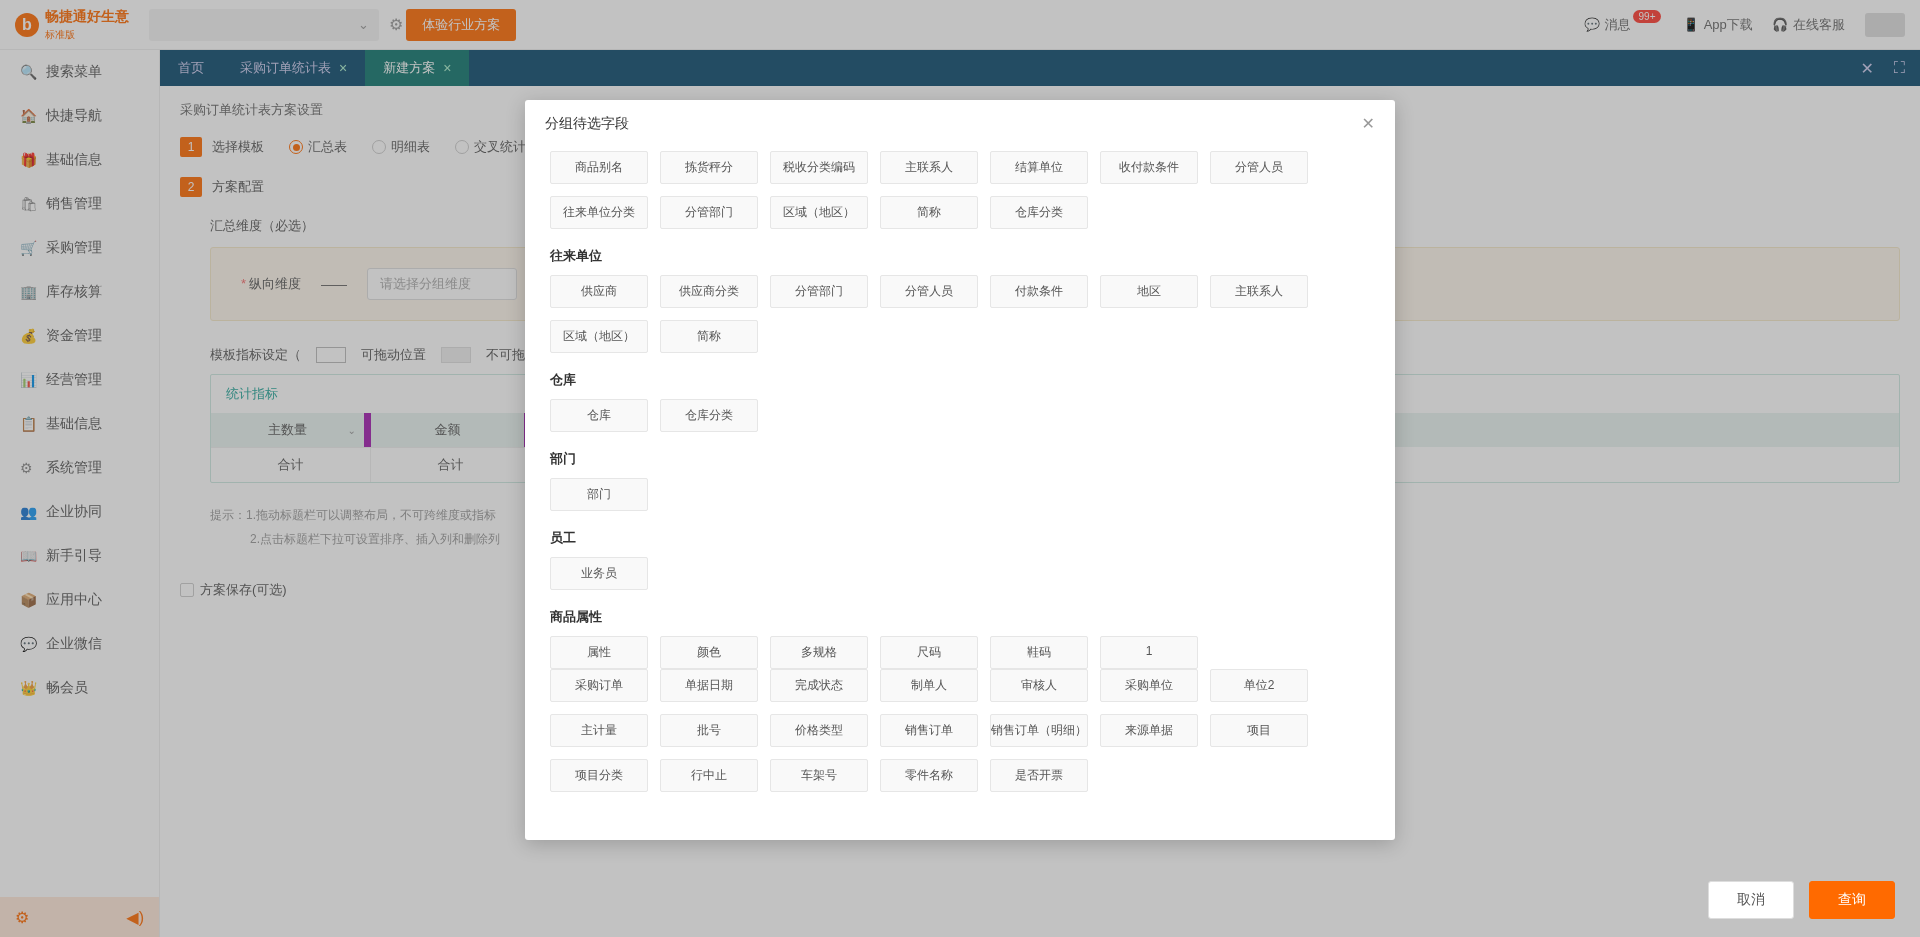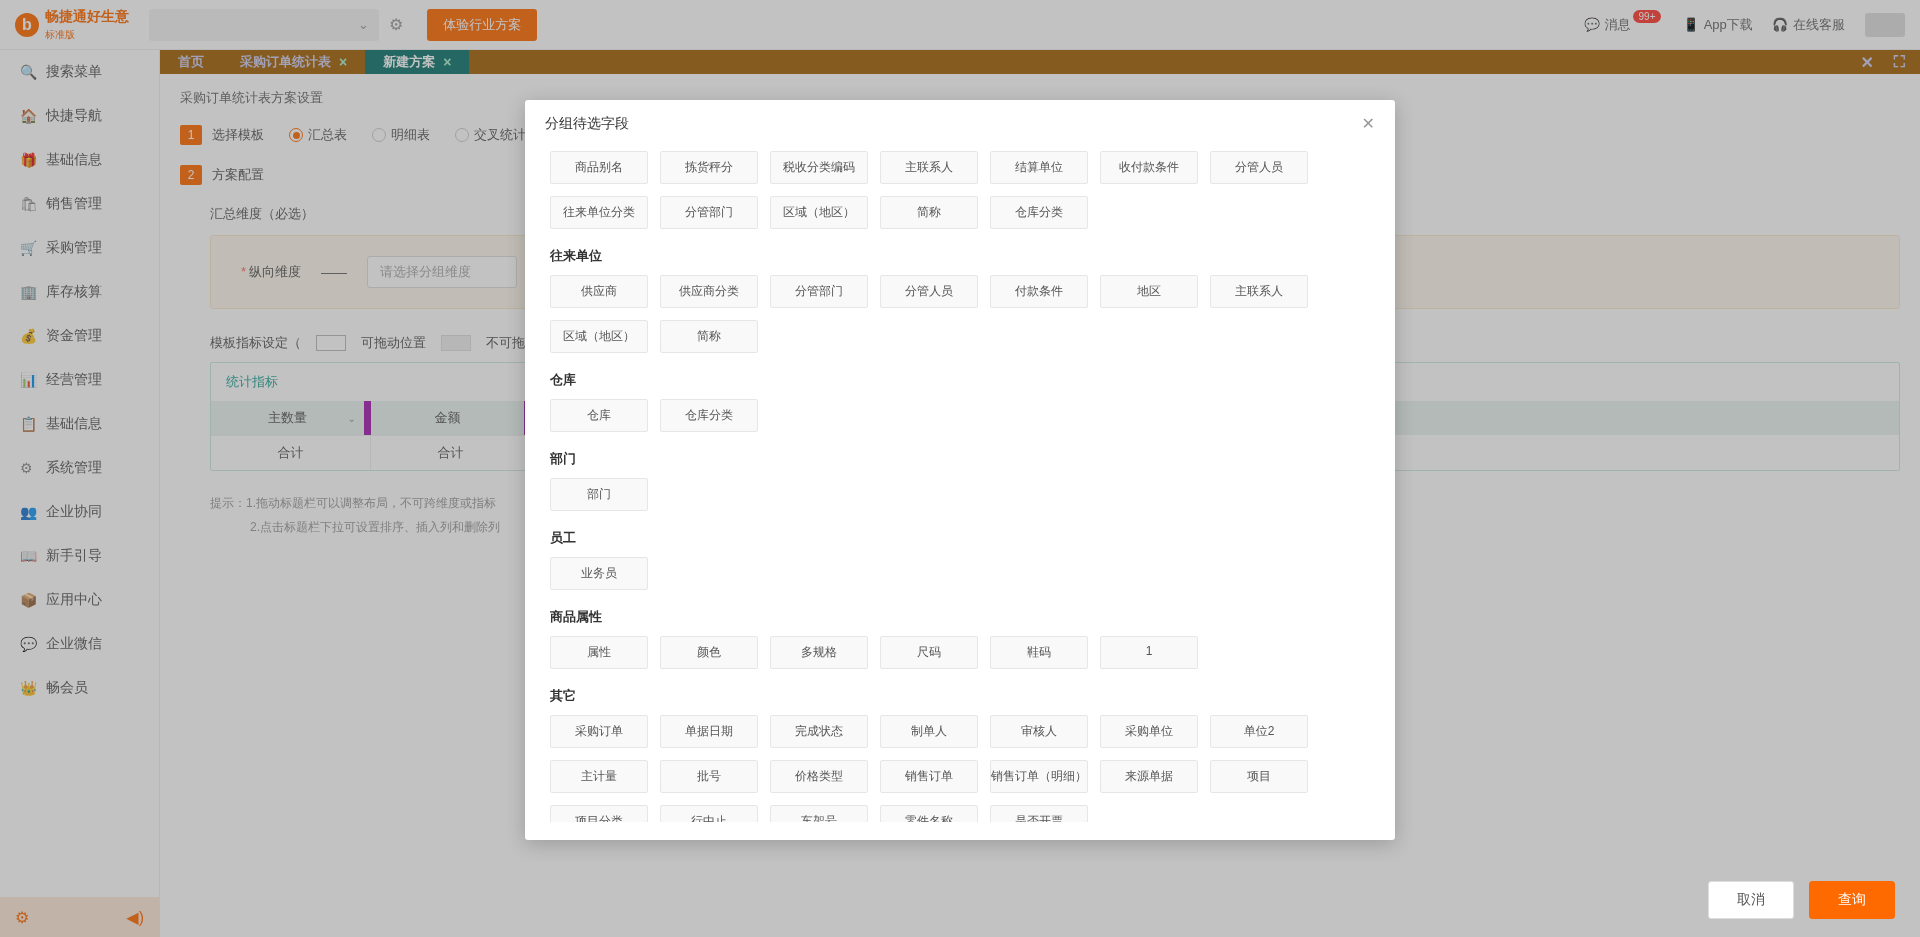--- a/index.html
+++ b/index.html
@@ -6,38 +6,38 @@
 body { background: #f5f5f5; width: 1920px; height: 937px; overflow: hidden; position: relative; }
 
 
 .header { height: 50px; background: #fff; display: flex; align-items: center; padding: 0 15px; border-bottom: 1px solid #eee; }
 .logo { display: flex; align-items: center; gap: 6px; }
 .logo-icon { width: 24px; height: 24px; background: #ff6a00; border-radius: 50%; display: inline-flex; align-items: center; justify-content: center; color: #fff; font-weight: bold; }
 .logo-text { color: #ff6a00; font-size: 14px; font-weight: bold; }
 .logo-sub { color: #ff6a00; font-size: 10px; margin-top: 2px; }
 .dropdown { margin-left: 20px; width: 230px; height: 32px; background: #f3f3f3; border-radius: 3px; display: flex; align-items: center; padding: 0 10px; color: #999; font-size: 13px; justify-content: space-between; }
 .gear { margin-left: 10px; color: #999; cursor: pointer; }
-.btn-orange { margin-left: 24px; background: #ff6a00; color: #fff; border: none; border-radius: 3px; padding: 7px 16px; font-size: 13px; cursor: pointer; }
+.btn-orange { margin-left: 3px; background: #ff6a00; color: #fff; border: none; border-radius: 3px; padding: 7px 16px; font-size: 13px; cursor: pointer; }
 .header-right { margin-left: auto; display: flex; align-items: center; gap: 20px; color: #666; font-size: 13px; }
 .header-item { display: flex; align-items: center; gap: 4px; cursor: pointer; }
 .badge { background: #ff3b30; color: #fff; font-size: 10px; padding: 1px 6px; border-radius: 8px; position: relative; top: -8px; left: -2px; }
 .avatar { width: 40px; height: 24px; background: #ddd; border-radius: 3px; }
 
 
 .main { display: flex; height: calc(100% - 50px); }
 .sidebar { width: 160px; background: #fff; border-right: 1px solid #eee; display: flex; flex-direction: column; }
 .side-item { display: flex; align-items: center; gap: 10px; padding: 13px 20px; color: #555; font-size: 14px; cursor: pointer; }
 .side-icon { width: 16px; height: 16px; color: #888; }
 .sidebar-footer { margin-top: auto; height: 40px; background: #ffe8d9; display: flex; align-items: center; justify-content: space-between; padding: 0 15px; }
 .sidebar-footer span { color: #ff6a00; cursor: pointer; }
 
 .content { flex: 1; display: flex; flex-direction: column; background: #fff; }
 
 
-.tabs { height: 24px; background: #a16207; display: flex; align-items: center; font-weight: bold; }
+.tabs { height: 36px; background: #0c4a6e; display: flex; align-items: center; }
 .tab { height: 100%; display: flex; align-items: center; padding: 0 18px; color: #cce; font-size: 13px; gap: 8px; cursor: pointer; }
 .tab.active { background: #0f766e; color: #fff; }
 .tab-close { color: #aec; font-size: 14px; cursor: pointer; }
 .tabs-right { margin-left: auto; display: flex; gap: 10px; padding-right: 10px; color: #cce; }
 .tabs-right span { cursor: pointer; padding: 5px; }
 
 
 .page-body { padding: 15px 20px; flex: 1; overflow: auto; color: #555; }
 .page-title { font-size: 13px; color: #666; margin-bottom: 18px; }
 .step-row { display: flex; align-items: center; gap: 10px; margin-bottom: 20px; font-size: 13px; }
@@ -278,20 +278,24 @@
             <div>合计</div>
           </div>
         </div>
 
         <div class="hints">
           <div>提示：1.拖动标题栏可以调整布局，不可跨维度或指标</div>
           <div style="padding-left:40px;">2.点击标题栏下拉可设置排序、插入列和删除列</div>
         </div>
       </div>
 
+      <div class="save-row">
+        <span class="checkbox"></span>
+        <span>方案保存(可选)</span>
+      </div>
     </div>
   </div>
 </div>
 
 <div class="footer-btns" style="z-index:6;">
   <button class="btn">取消</button>
   <button class="btn primary">查询</button>
 </div>
 
 <div class="modal">
@@ -345,21 +349,20 @@
         </div>
         <div class="section-title">商品属性</div>
         <div class="chips">
           <div class="chip">属性</div>
           <div class="chip">颜色</div>
           <div class="chip">多规格</div>
           <div class="chip">尺码</div>
           <div class="chip">鞋码</div>
           <div class="chip">1</div>
         </div>
-        <div class="section-title">其它</div>
         <div class="chips">
           <div class="chip">采购订单</div>
           <div class="chip">单据日期</div>
           <div class="chip">完成状态</div>
           <div class="chip">制单人</div>
           <div class="chip">审核人</div>
           <div class="chip">采购单位</div>
           <div class="chip">单位2</div>
           <div class="chip">主计量</div>
           <div class="chip">批号</div>

